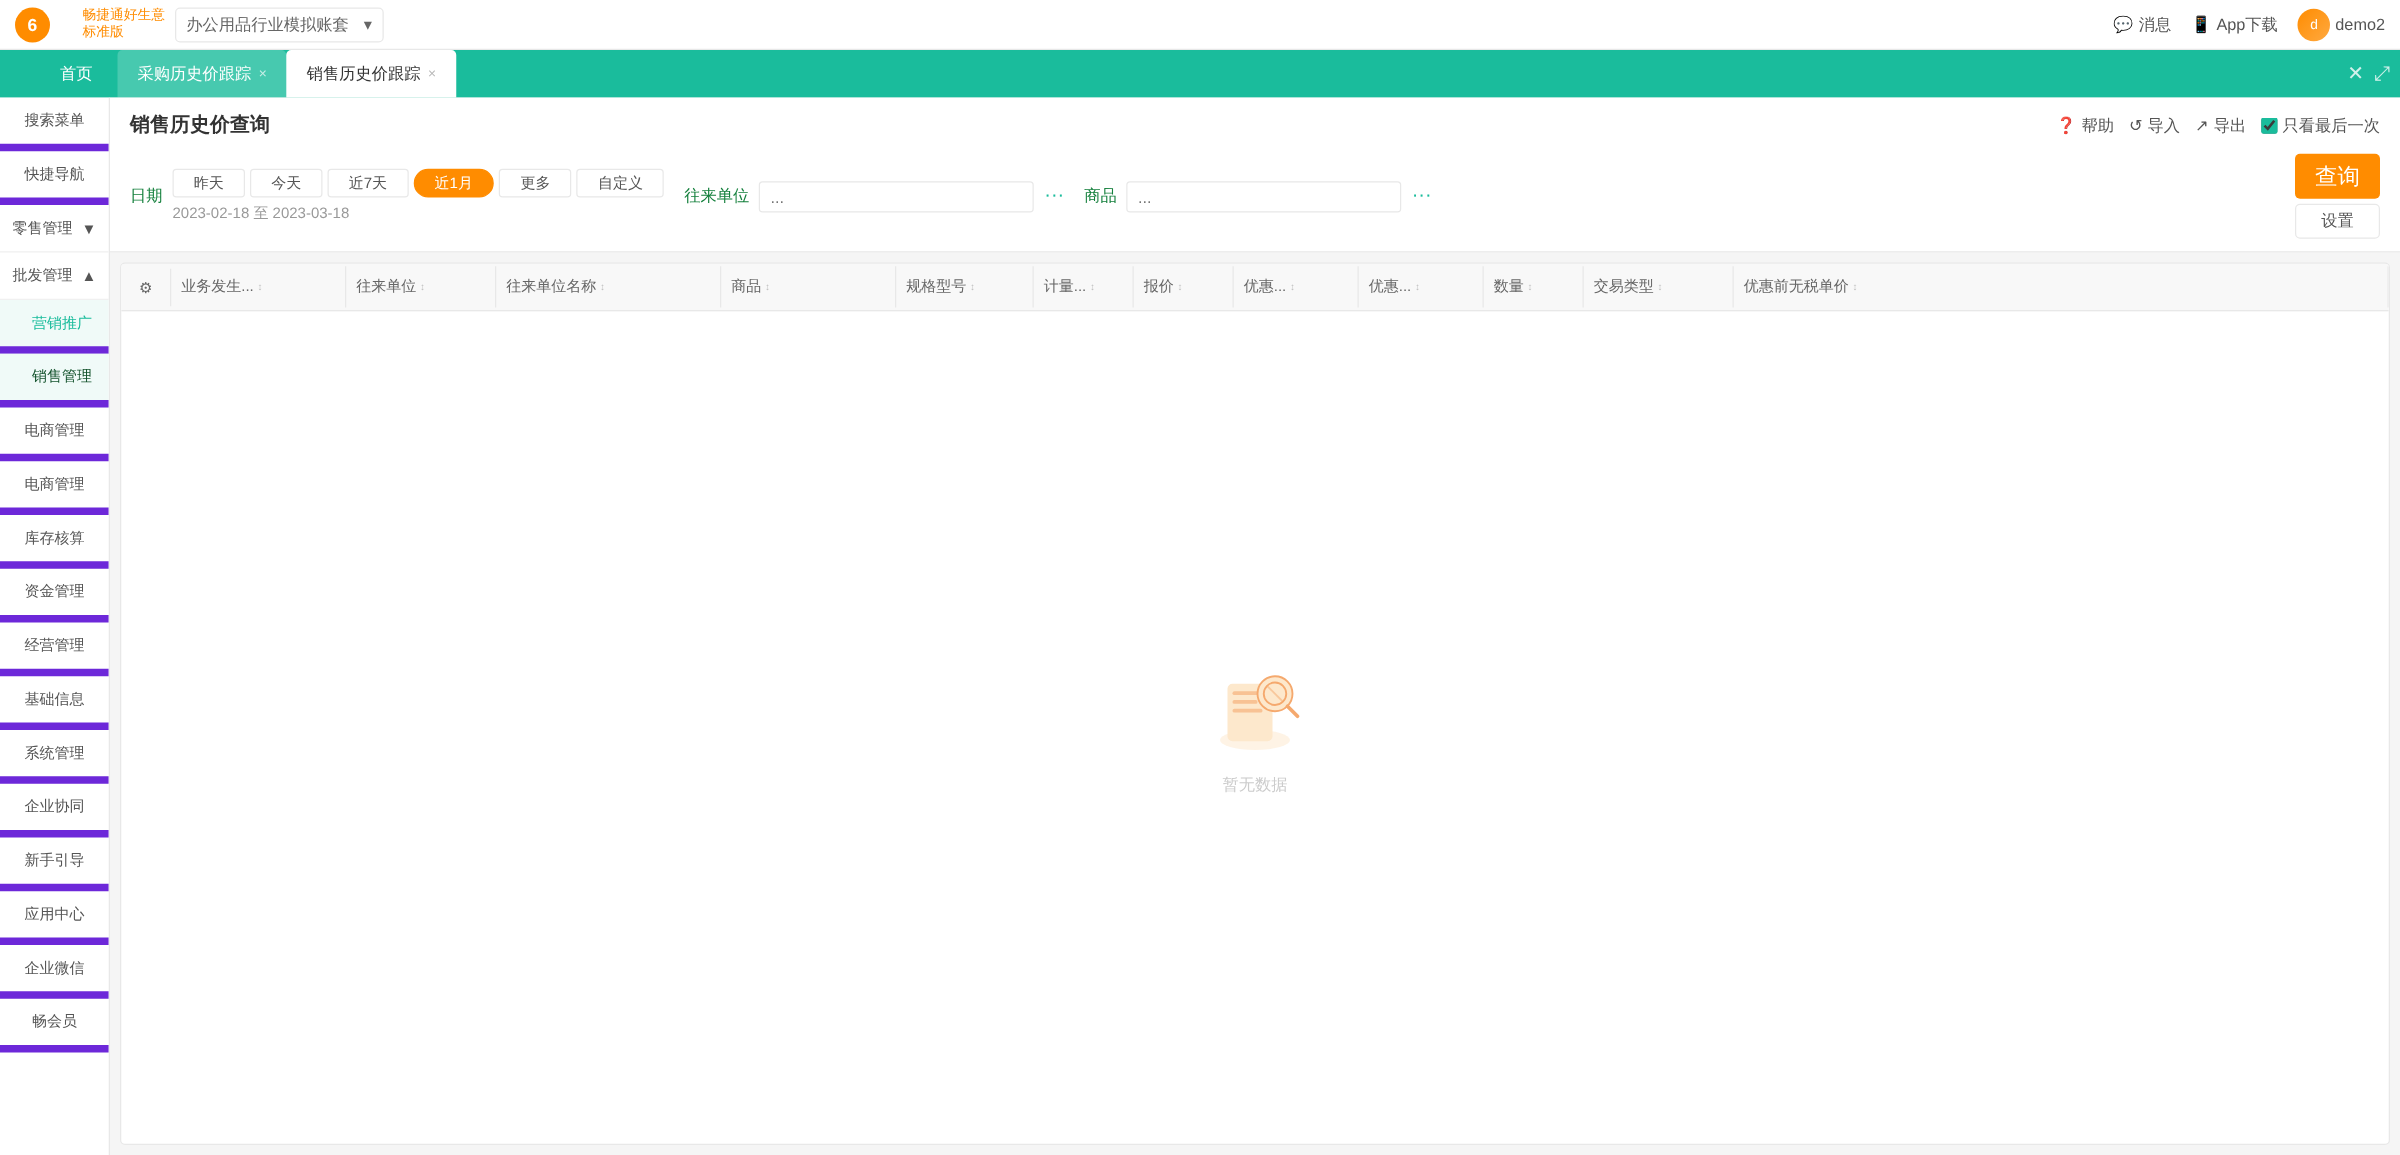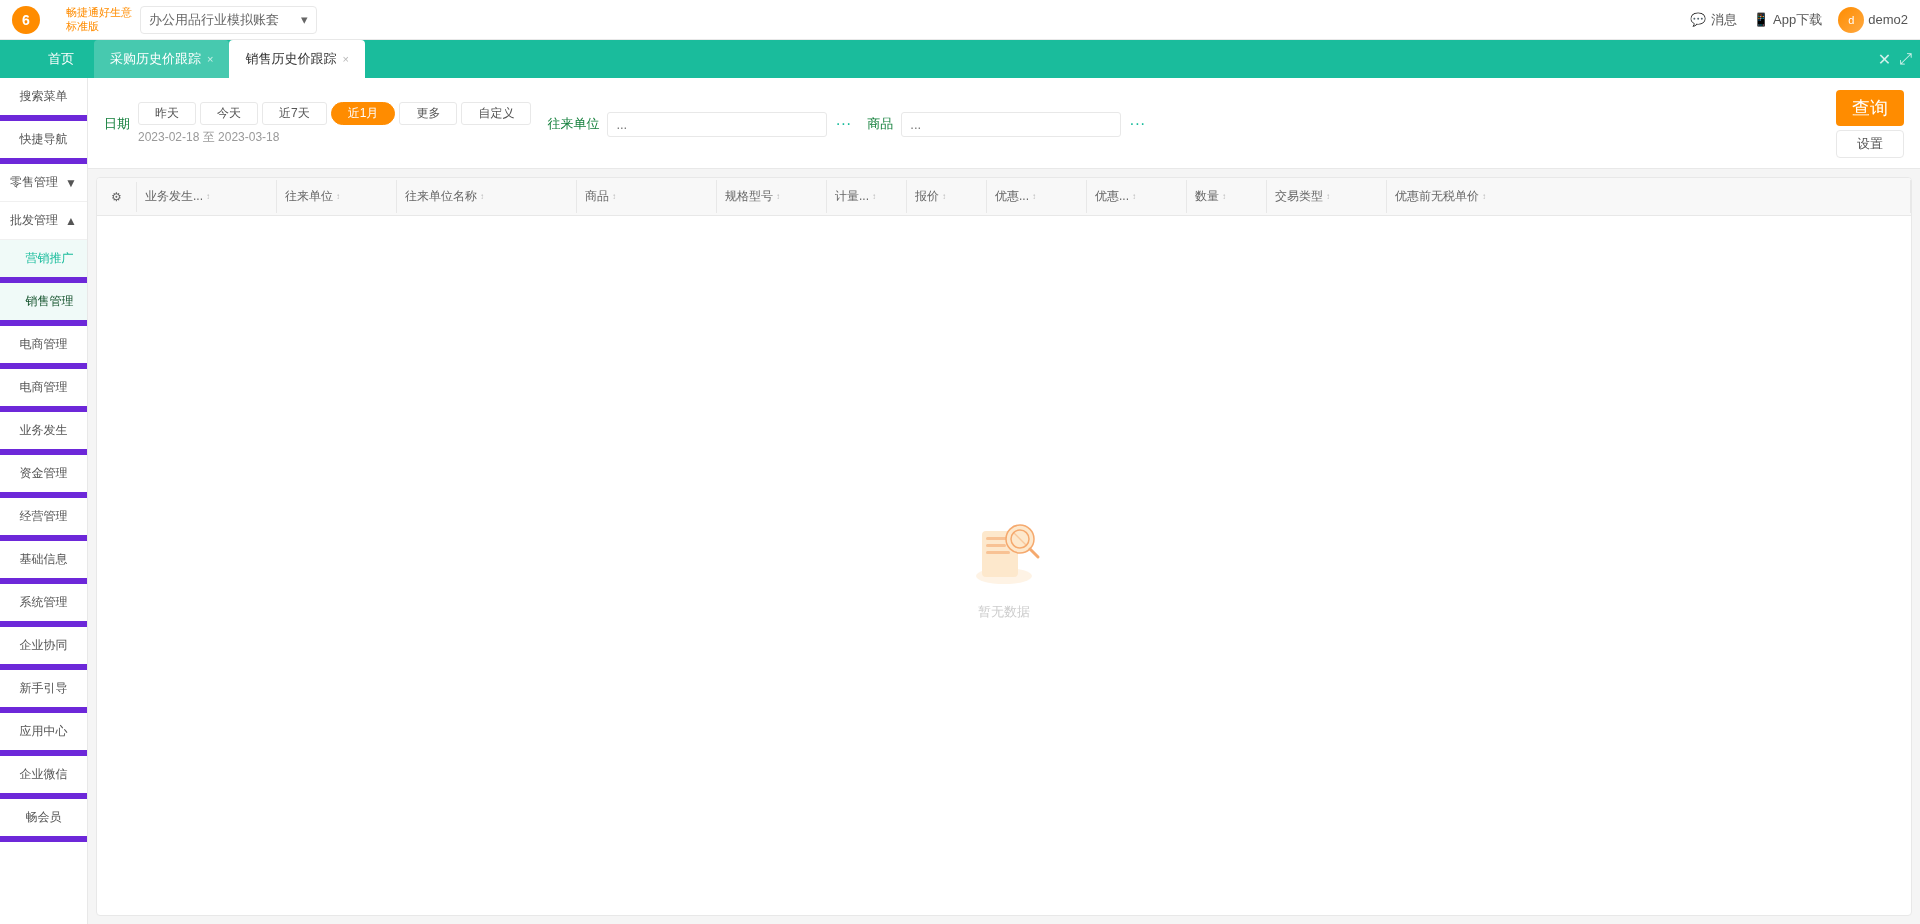--- a/index.html
+++ b/index.html
@@ -4,21 +4,21 @@
   <style>
     * { margin: 0; padding: 0; box-sizing: border-box; }
     body { font-family: 'Microsoft YaHei', Arial, sans-serif; font-size: 13px; background: #f5f5f5; color: #333; width: 1920px; height: 924px; overflow: hidden; display: flex; flex-direction: column; }
 
     
     .top-bar { height: 40px; background: #fff; display: flex; align-items: center; justify-content: space-between; padding: 0 12px; border-bottom: 1px solid #e8e8e8; flex-shrink: 0; }
     .top-bar-left { display: flex; align-items: center; gap: 8px; }
     .logo-area { display: flex; align-items: center; gap: 6px; }
     .logo-icon { width: 28px; height: 28px; background: #ff8c00; border-radius: 50%; display: flex; align-items: center; justify-content: center; color: #fff; font-size: 14px; font-weight: bold; }
     .logo-text { font-size: 11px; color: #ff8c00; line-height: 1.2; margin-left: 20px; }
-    .app-selector { display: flex; align-items: center; gap: 22px; color: #666; font-size: 13px; padding: 4px 8px; border: 1px solid #e8e8e8; border-radius: 4px; cursor: pointer; background: #fff; }
+    .app-selector { display: flex; align-items: center; gap: 12px; color: #666; font-size: 13px; padding: 4px 8px; border: 1px solid #e8e8e8; border-radius: 4px; cursor: pointer; background: #fff; }
     .top-bar-right { display: flex; align-items: center; gap: 16px; color: #555; font-size: 13px; }
     .top-bar-right-item { display: flex; align-items: center; gap: 4px; cursor: pointer; }
     .avatar { width: 26px; height: 26px; border-radius: 50%; background: linear-gradient(135deg, #ff8c00, #ffa940); display: flex; align-items: center; justify-content: center; color: #fff; font-size: 11px; }
 
     
     .tab-bar { height: 38px; background: #1abc9c; display: flex; align-items: center; padding: 0; flex-shrink: 0; }
     .tab-item { height: 38px; display: flex; align-items: center; padding: 0 16px; cursor: pointer; color: #fff; font-size: 13px; position: relative; gap: 6px; white-space: nowrap; }
     .tab-item.home { background: transparent; padding-left: 48px; }
     .tab-item.active { background: #fff; color: #333; border-radius: 4px 4px 0 0; }
     .tab-item.inactive { background: rgba(255,255,255,0.2); color: #fff; border-radius: 4px 4px 0 0; margin-left: 4px; }
@@ -159,21 +159,21 @@
     <div class="sidebar-item" style="padding-left: 16px; background:#f0faf8; color:#14532d;">
       <span class="item-label">销售管理</span>
     </div>
     <div class="sidebar-item">
       <span class="item-label">电商管理</span>
     </div>
     <div class="sidebar-item">
       <span class="item-label">电商管理</span>
     </div>
     <div class="sidebar-item">
-      <span class="item-label">业务发生</span>
+      <span class="item-label">库存核算</span>
     </div>
     <div class="sidebar-item">
       <span class="item-label">资金管理</span>
     </div>
     <div class="sidebar-item">
       <span class="item-label">经营管理</span>
     </div>
     <div class="sidebar-item">
       <span class="item-label">基础信息</span>
     </div>
@@ -193,20 +193,41 @@
       <span class="item-label">企业微信</span>
     </div>
     <div class="sidebar-item">
       <span class="item-label">畅会员</span>
     </div>
   </div>
 
   <div class="content-area">
 
     <div class="page-header">
+      <div class="page-title-row">
+        <h2 class="page-title">销售历史价查询</h2>
+        <div class="page-actions">
+          <div class="page-action-item">
+            <span>❓</span>
+            <span>帮助</span>
+          </div>
+          <div class="page-action-item">
+            <span>↺</span>
+            <span>导入</span>
+          </div>
+          <div class="page-action-item">
+            <span>↗</span>
+            <span>导出</span>
+          </div>
+          <label class="checkbox-only">
+            <input type="checkbox" checked="" style="">
+            <span>只看最后一次</span>
+          </label>
+        </div>
+      </div>
 
       <div class="filter-row">
         <div class="filter-group">
           <span class="filter-label">日期</span>
           <div style="display:flex; flex-direction:column; gap:2px;">
             <div class="date-btns">
               <button class="date-btn">昨天</button>
               <button class="date-btn">今天</button>
               <button class="date-btn">近7天</button>
               <button class="date-btn active">近1月</button>

